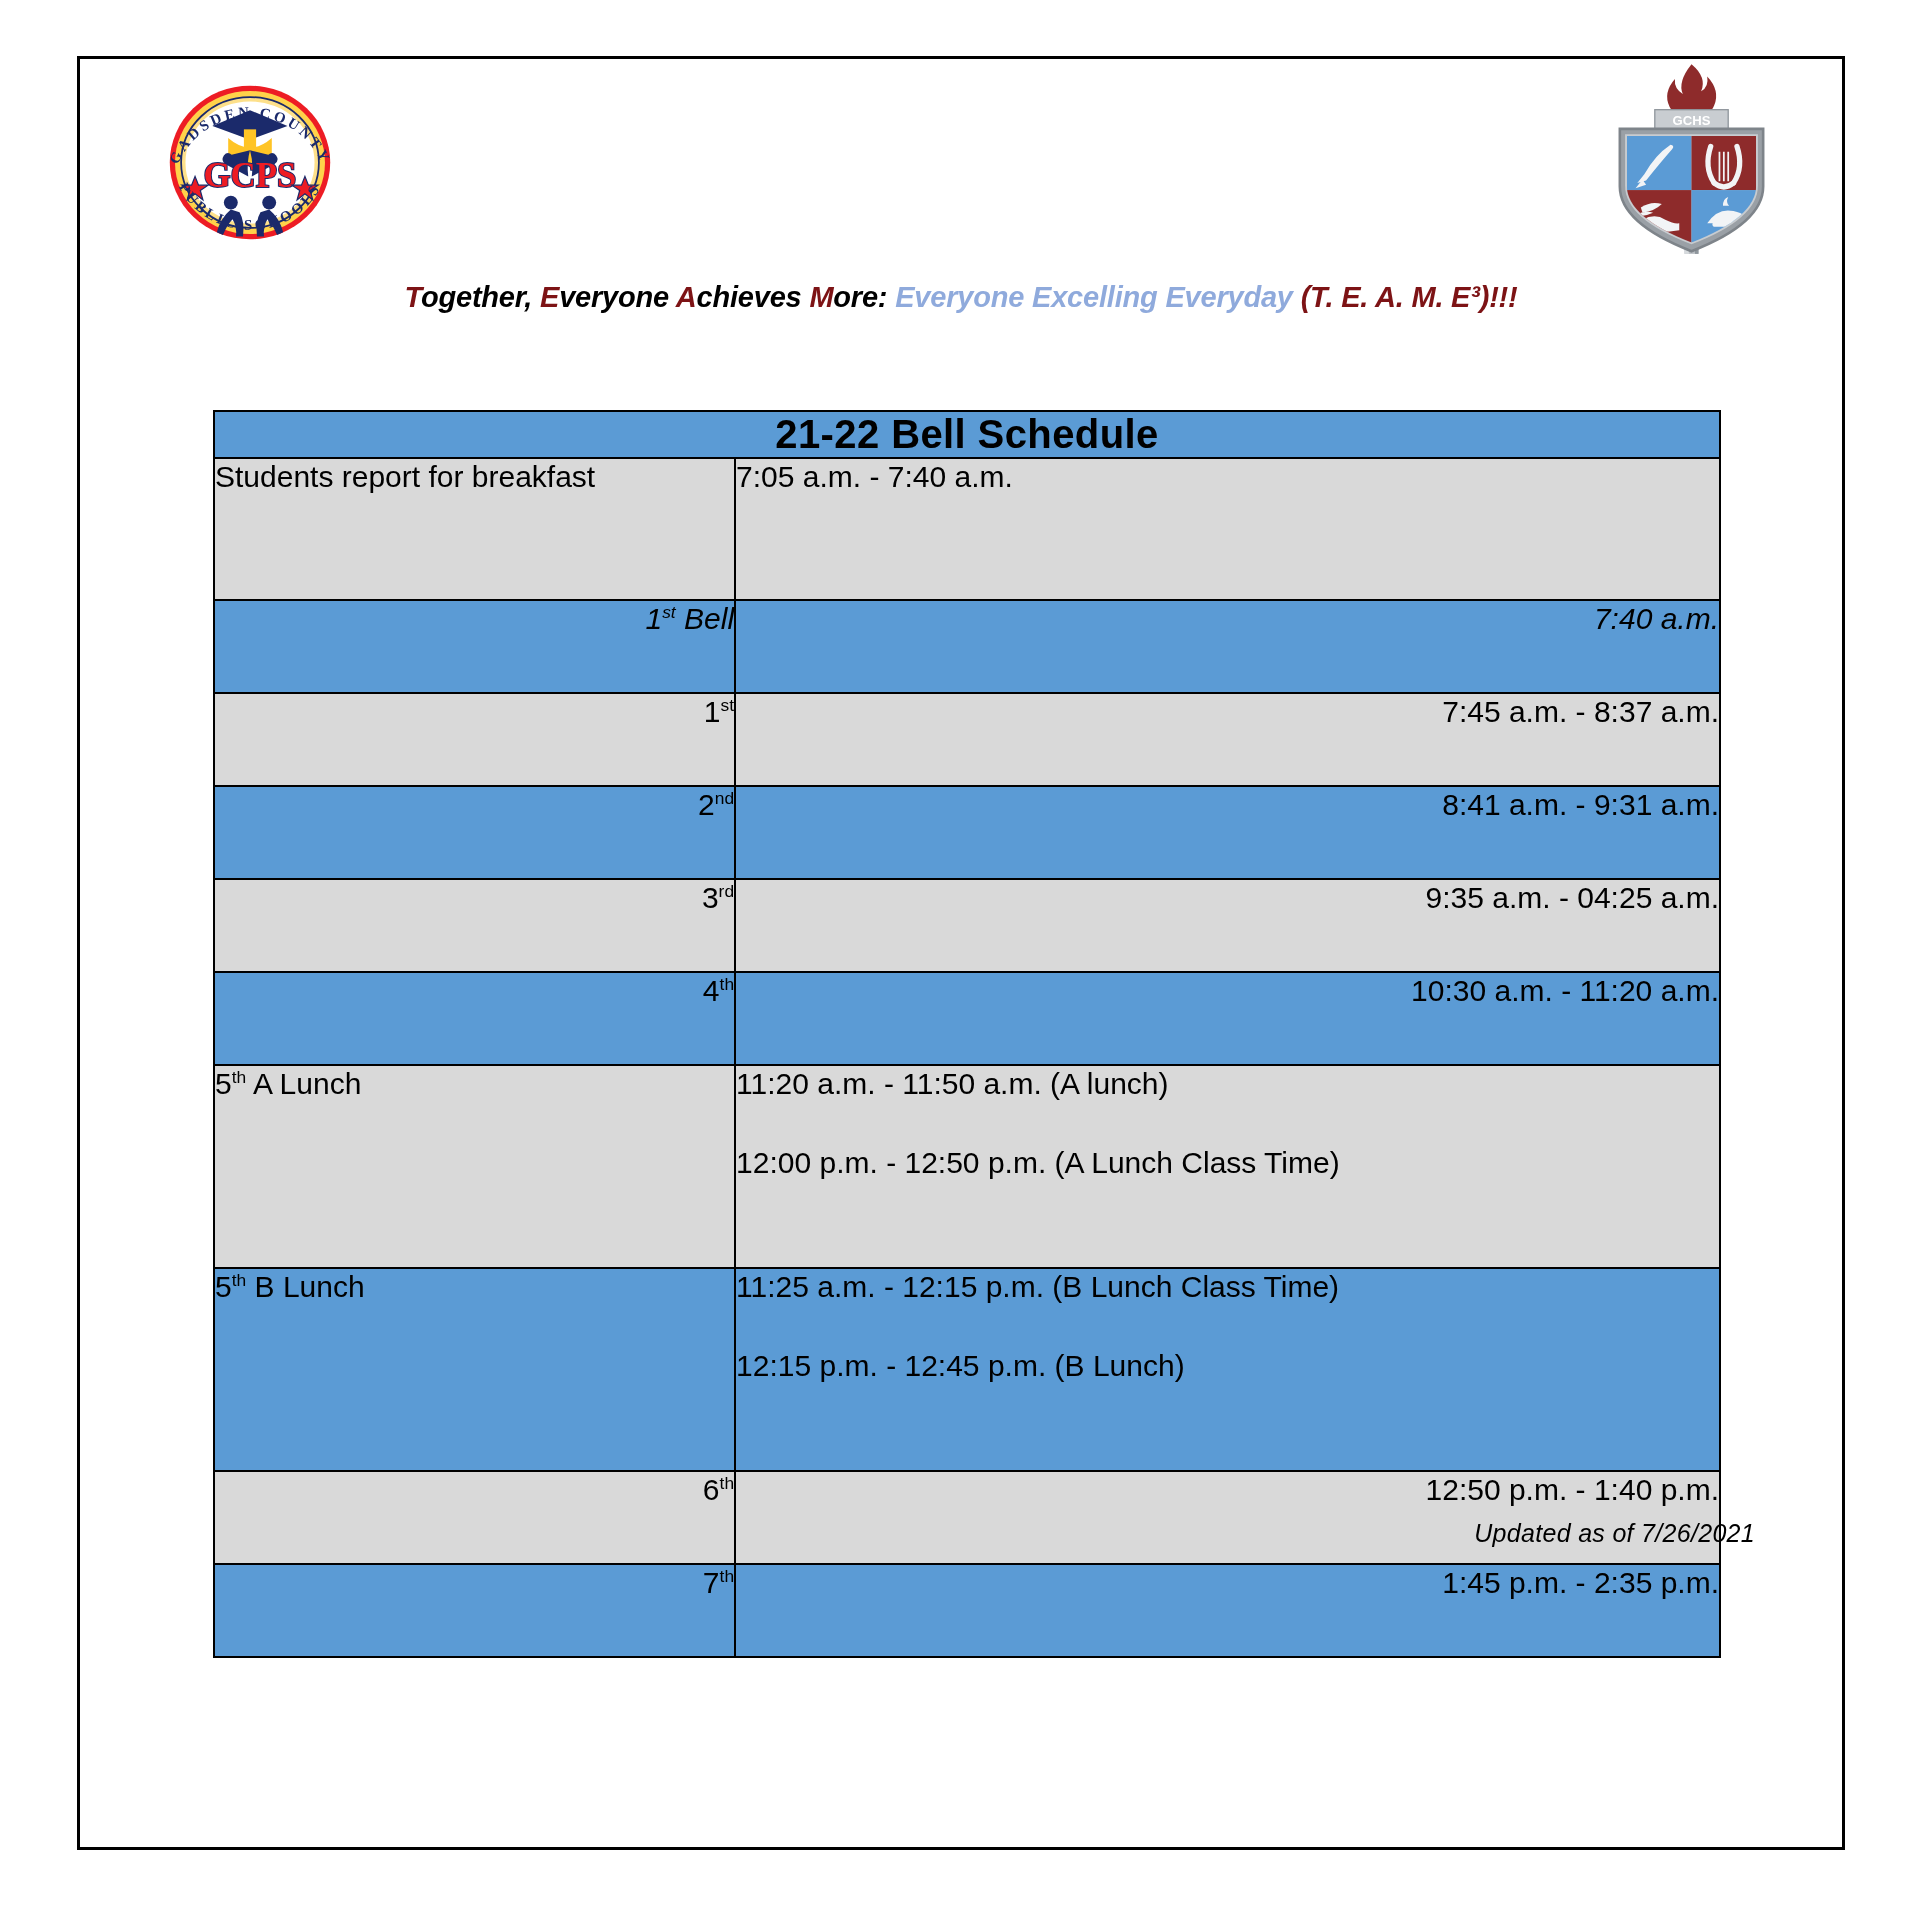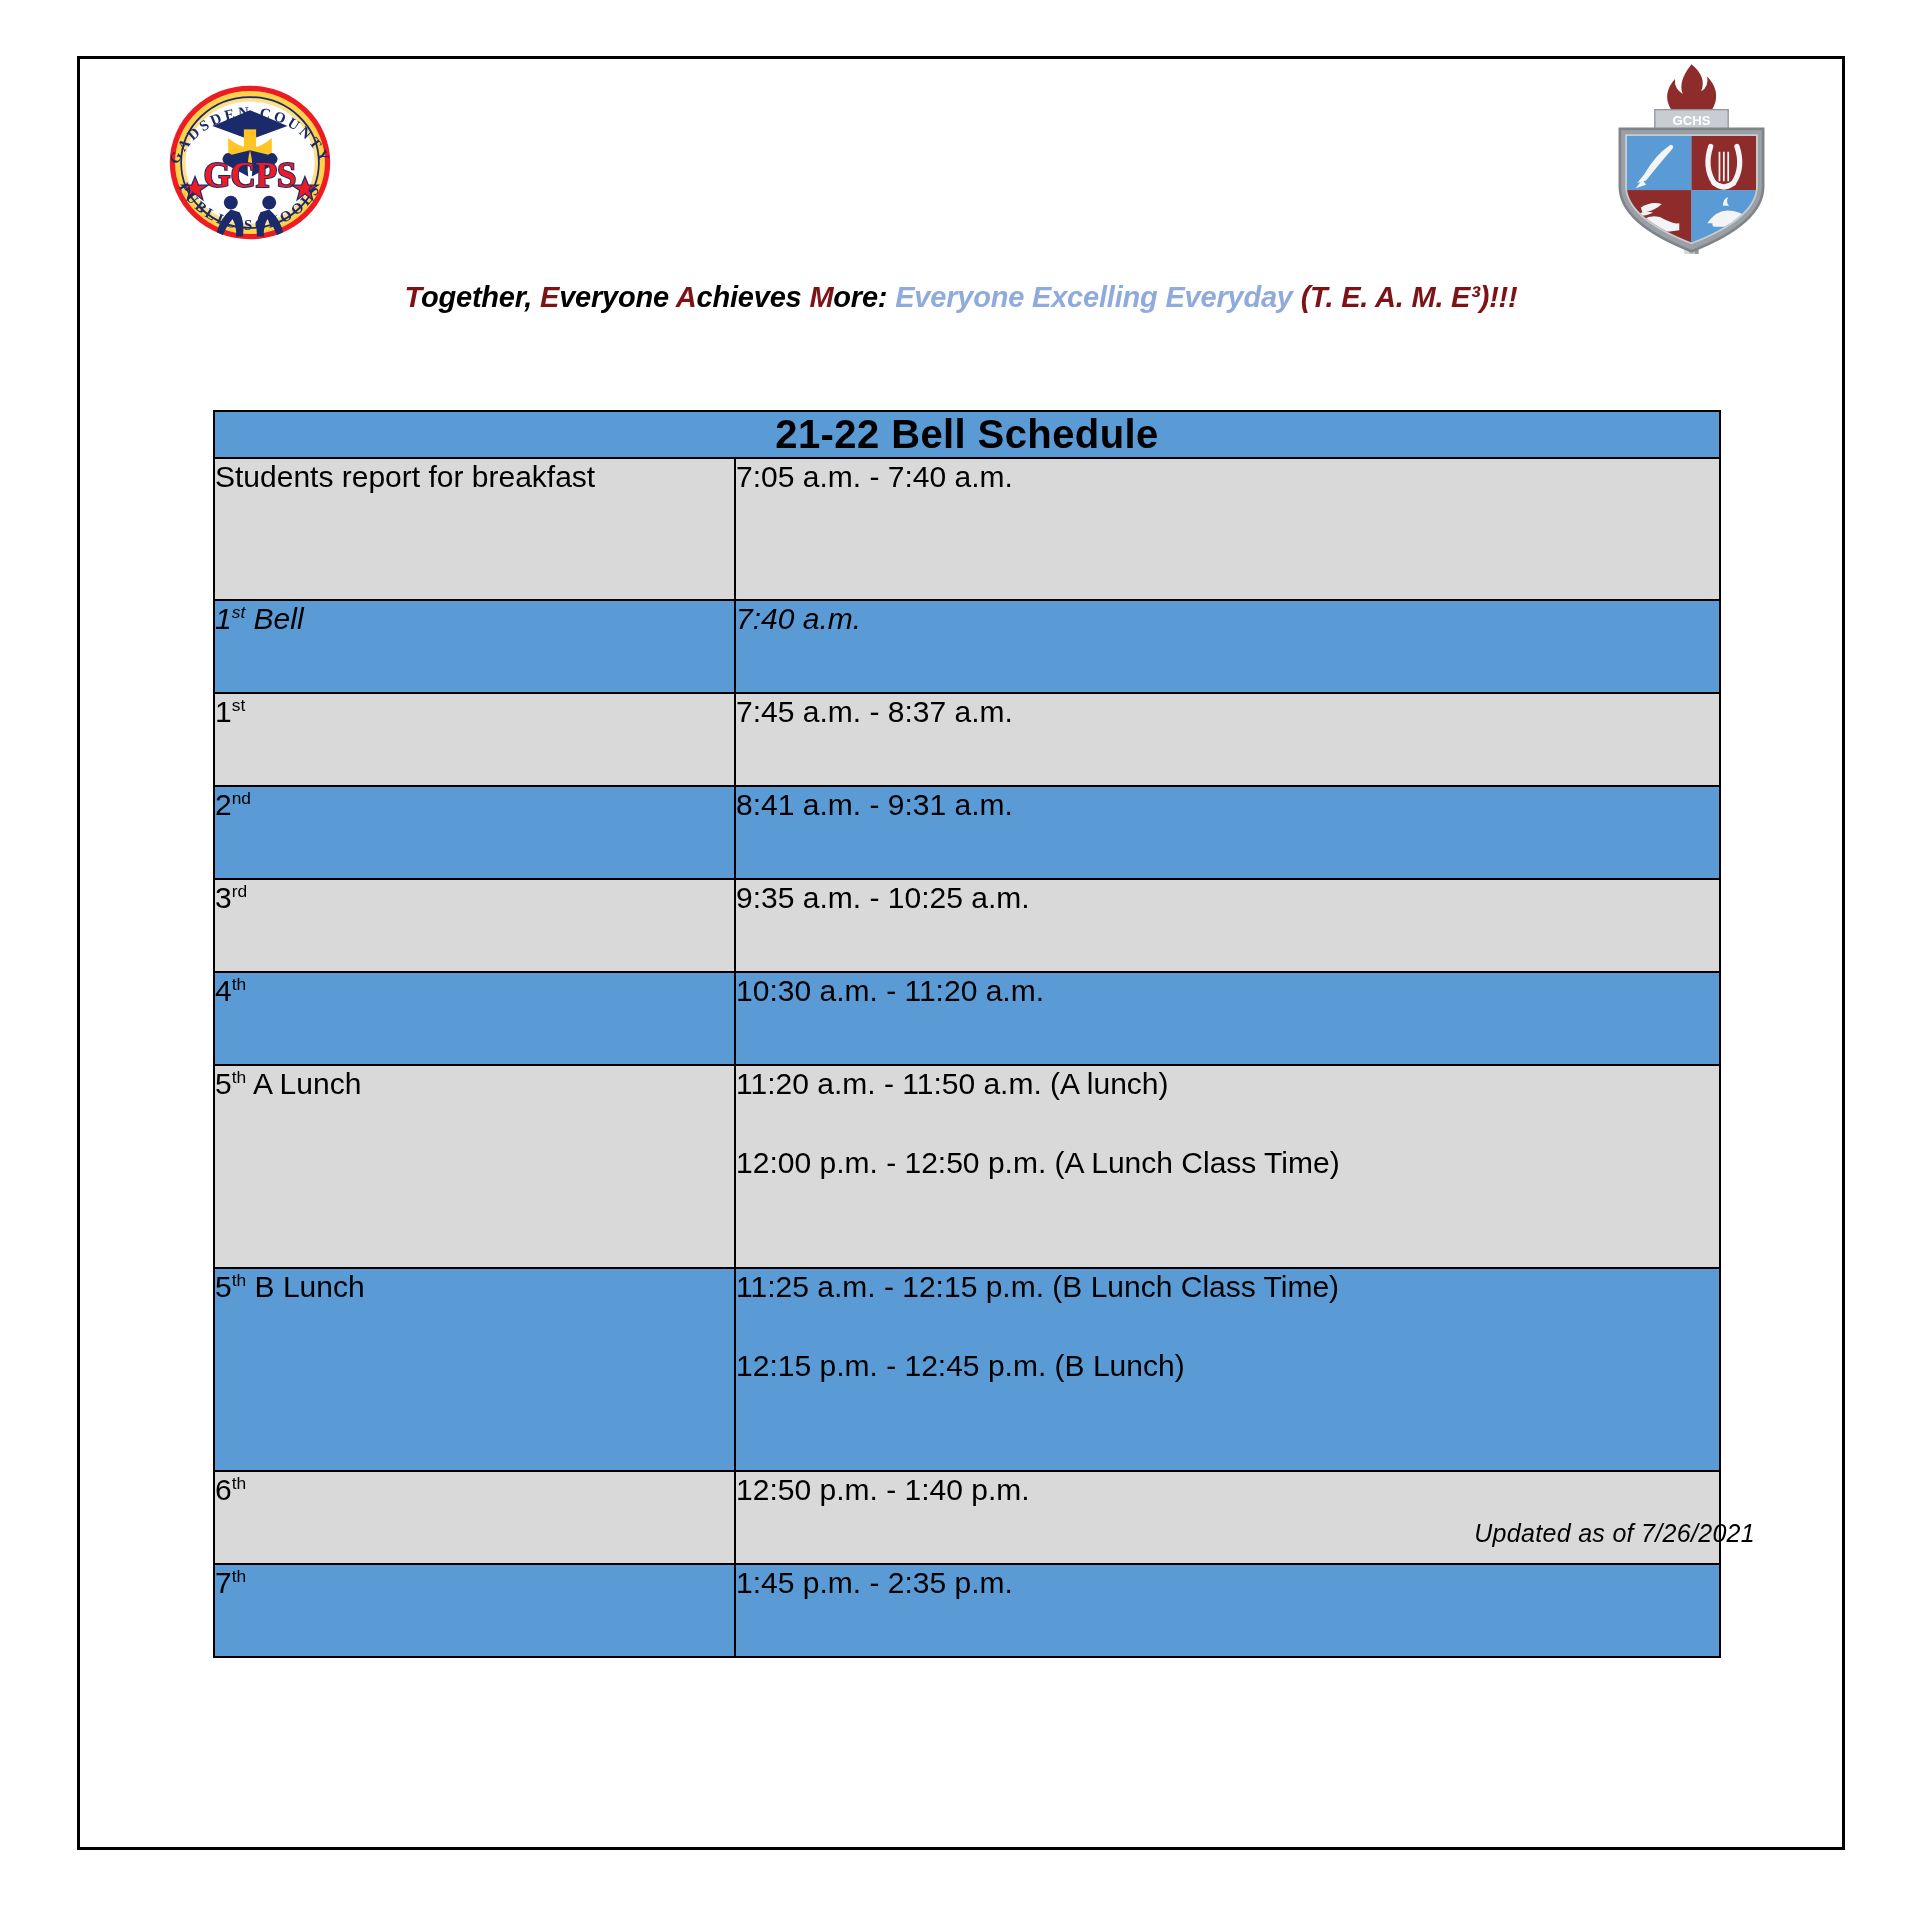--- a/index.html
+++ b/index.html
@@ -132,21 +132,21 @@
   .rowgray  { background: #D9D9D9; }
 
   td.lbl, td.val {
     font-size: 30px;
     color: #000000;
     line-height: 1.22;
     padding: 10.5px 12.2px 10.5px 14px;
   }
   td.lbl { padding-left: 15.7px; }
   td.val { padding-left: 19px; }
-  td.h-mid   { height: 91px; }
+  td.h-mid   { height: 91px; text-align: right; }
   td.h-tall  { height: 140px; margin-left: 20px; }
   td.h-xtall { height: 201px; }
 
   .ital { font-style: italic; }
   .indent { padding-left: 28px; }
   sup { font-size: 0.58em; vertical-align: super; line-height: 0; }
   .gap-line { margin-top: 42px; }
 
   
   .updated {
@@ -292,21 +292,21 @@
         <tr class="rowblue">
           <td class="lbl h-mid"><span>2</span><sup>nd</sup></td>
           <td class="val h-mid">
             <div>8:41 a.m. - 9:31 a.m.</div>
           </td>
         </tr>
 
         <tr class="rowgray">
           <td class="lbl h-mid"><span>3</span><sup>rd</sup></td>
           <td class="val h-mid">
-            <div>9:35 a.m. - 10:25 a.m.</div>
+            <div>9:35 a.m. - 04:25 a.m.</div>
           </td>
         </tr>
 
         <tr class="rowblue">
           <td class="lbl h-mid"><span>4</span><sup>th</sup></td>
           <td class="val h-mid">
             <div>10:30 a.m. - 11:20 a.m.</div>
           </td>
         </tr>
 

